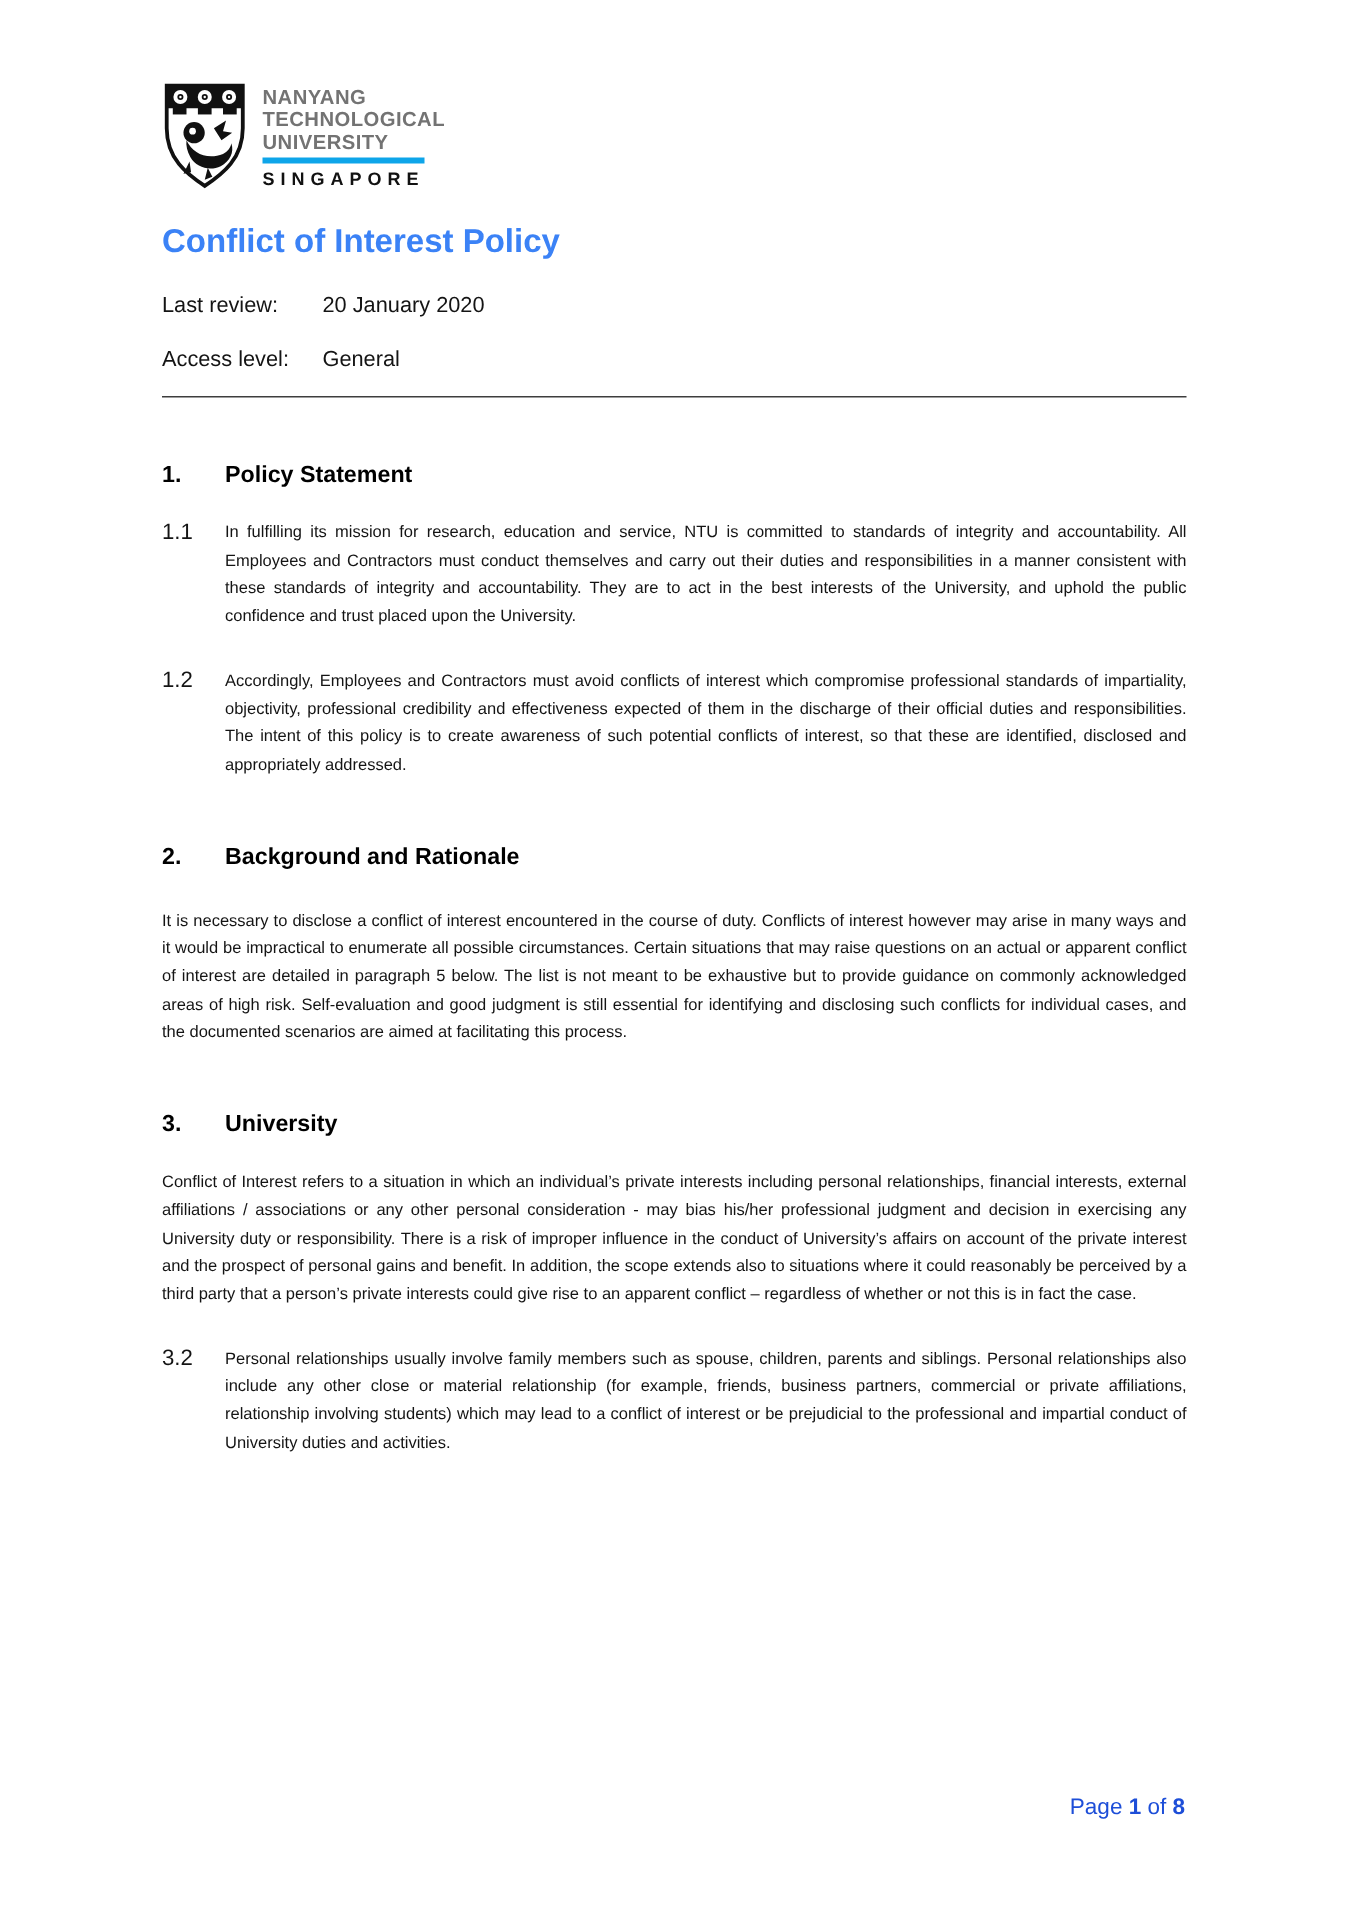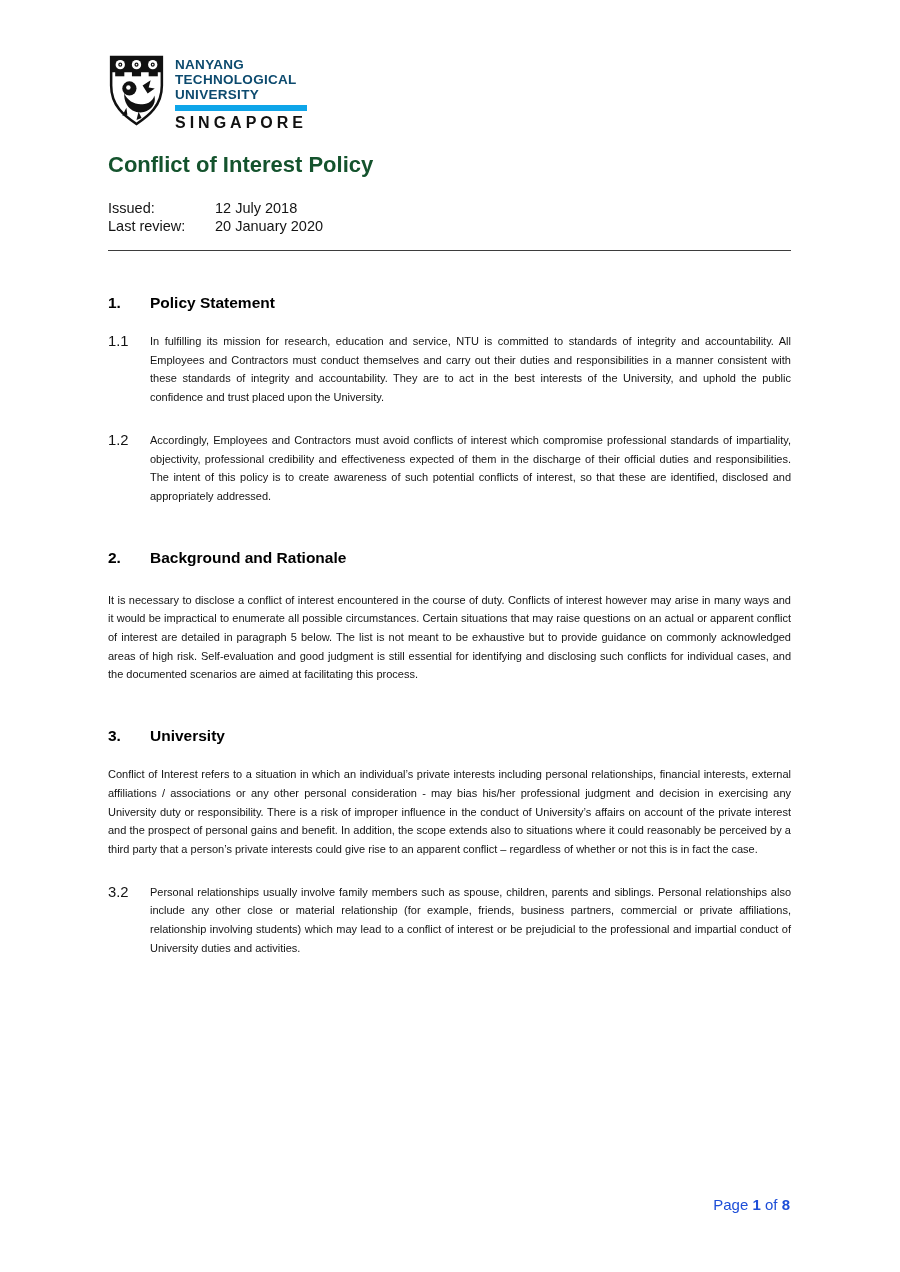--- a/index.html
+++ b/index.html
@@ -15,29 +15,29 @@
     position: absolute; inset: 0;
     padding: 55px 109px 0 108px;
     background: #ffffff;
   }
   
   .logo { display: flex; align-items: flex-start; }
   .crest { width: 57px; height: 71px; flex: 0 0 auto; }
   .logo-text { margin-left: 10px; padding-top: 2px; }
   .logo-text .ln {
     font-weight: bold; font-size: 13.5px; line-height: 15px;
-    letter-spacing: 0.3px; color: #0c4a6e;
+    letter-spacing: 0.3px; color: #737373;
   }
   .logo-sing {
-    font-weight: bold; font-size: 16px; letter-spacing: 4px;
-    color: #111; border-top: 6px solid #0ea5e9;
+    font-weight: bold; font-size: 12px; letter-spacing: 4px;
+    color: #111; border-top: 4px solid #0ea5e9;
     margin-top: 3px; padding-top: 3px; display: inline-block;
   }
   
-  .doc-title { font-size: 22px; font-weight: bold; margin-top: 20px; color: #14532d; }
+  .doc-title { font-size: 22px; font-weight: bold; margin-top: 20px; color: #3b82f6; }
   
   .meta { margin-top: 22px; font-size: 14.5px; line-height: 17.5px; }
   .meta-row { display: flex; }
   .meta-label { width: 107px; flex: 0 0 auto; }
   .meta-access { margin-top: 18px; }
   .divider { border-bottom: 1px solid #3d3d3d; margin-top: 15px; }
   
   .section { margin-top: 42px; }
   .section:first-of-type { margin-top: 26px; }
   .sec-heading { display: flex; font-weight: bold; font-size: 15.5px; line-height: 19px; margin-bottom: 20px; color: #000; }
@@ -90,26 +90,26 @@
       <div class="ln">TECHNOLOGICAL</div>
       <div class="ln">UNIVERSITY</div>
       <span class="logo-sing">SINGAPORE</span>
     </div>
   </div>
 
   <h1 class="doc-title">Conflict of Interest Policy</h1>
 
   <div class="meta">
     <div class="meta-row">
-      <span class="meta-label">Issued:</span>
-      <span class="meta-value">12 July 2018</span>
-    </div>
-    <div class="meta-row">
       <span class="meta-label">Last review:</span>
       <span class="meta-value">20 January 2020</span>
+    </div>
+    <div class="meta-row meta-access">
+      <span class="meta-label">Access level:</span>
+      <span class="meta-value">General</span>
     </div>
   </div>
 
   <div class="divider"></div>
 
   <div class="section">
     <div class="sec-heading">
       <span class="sec-num">1.</span>
       <span>Policy Statement</span>
     </div>

